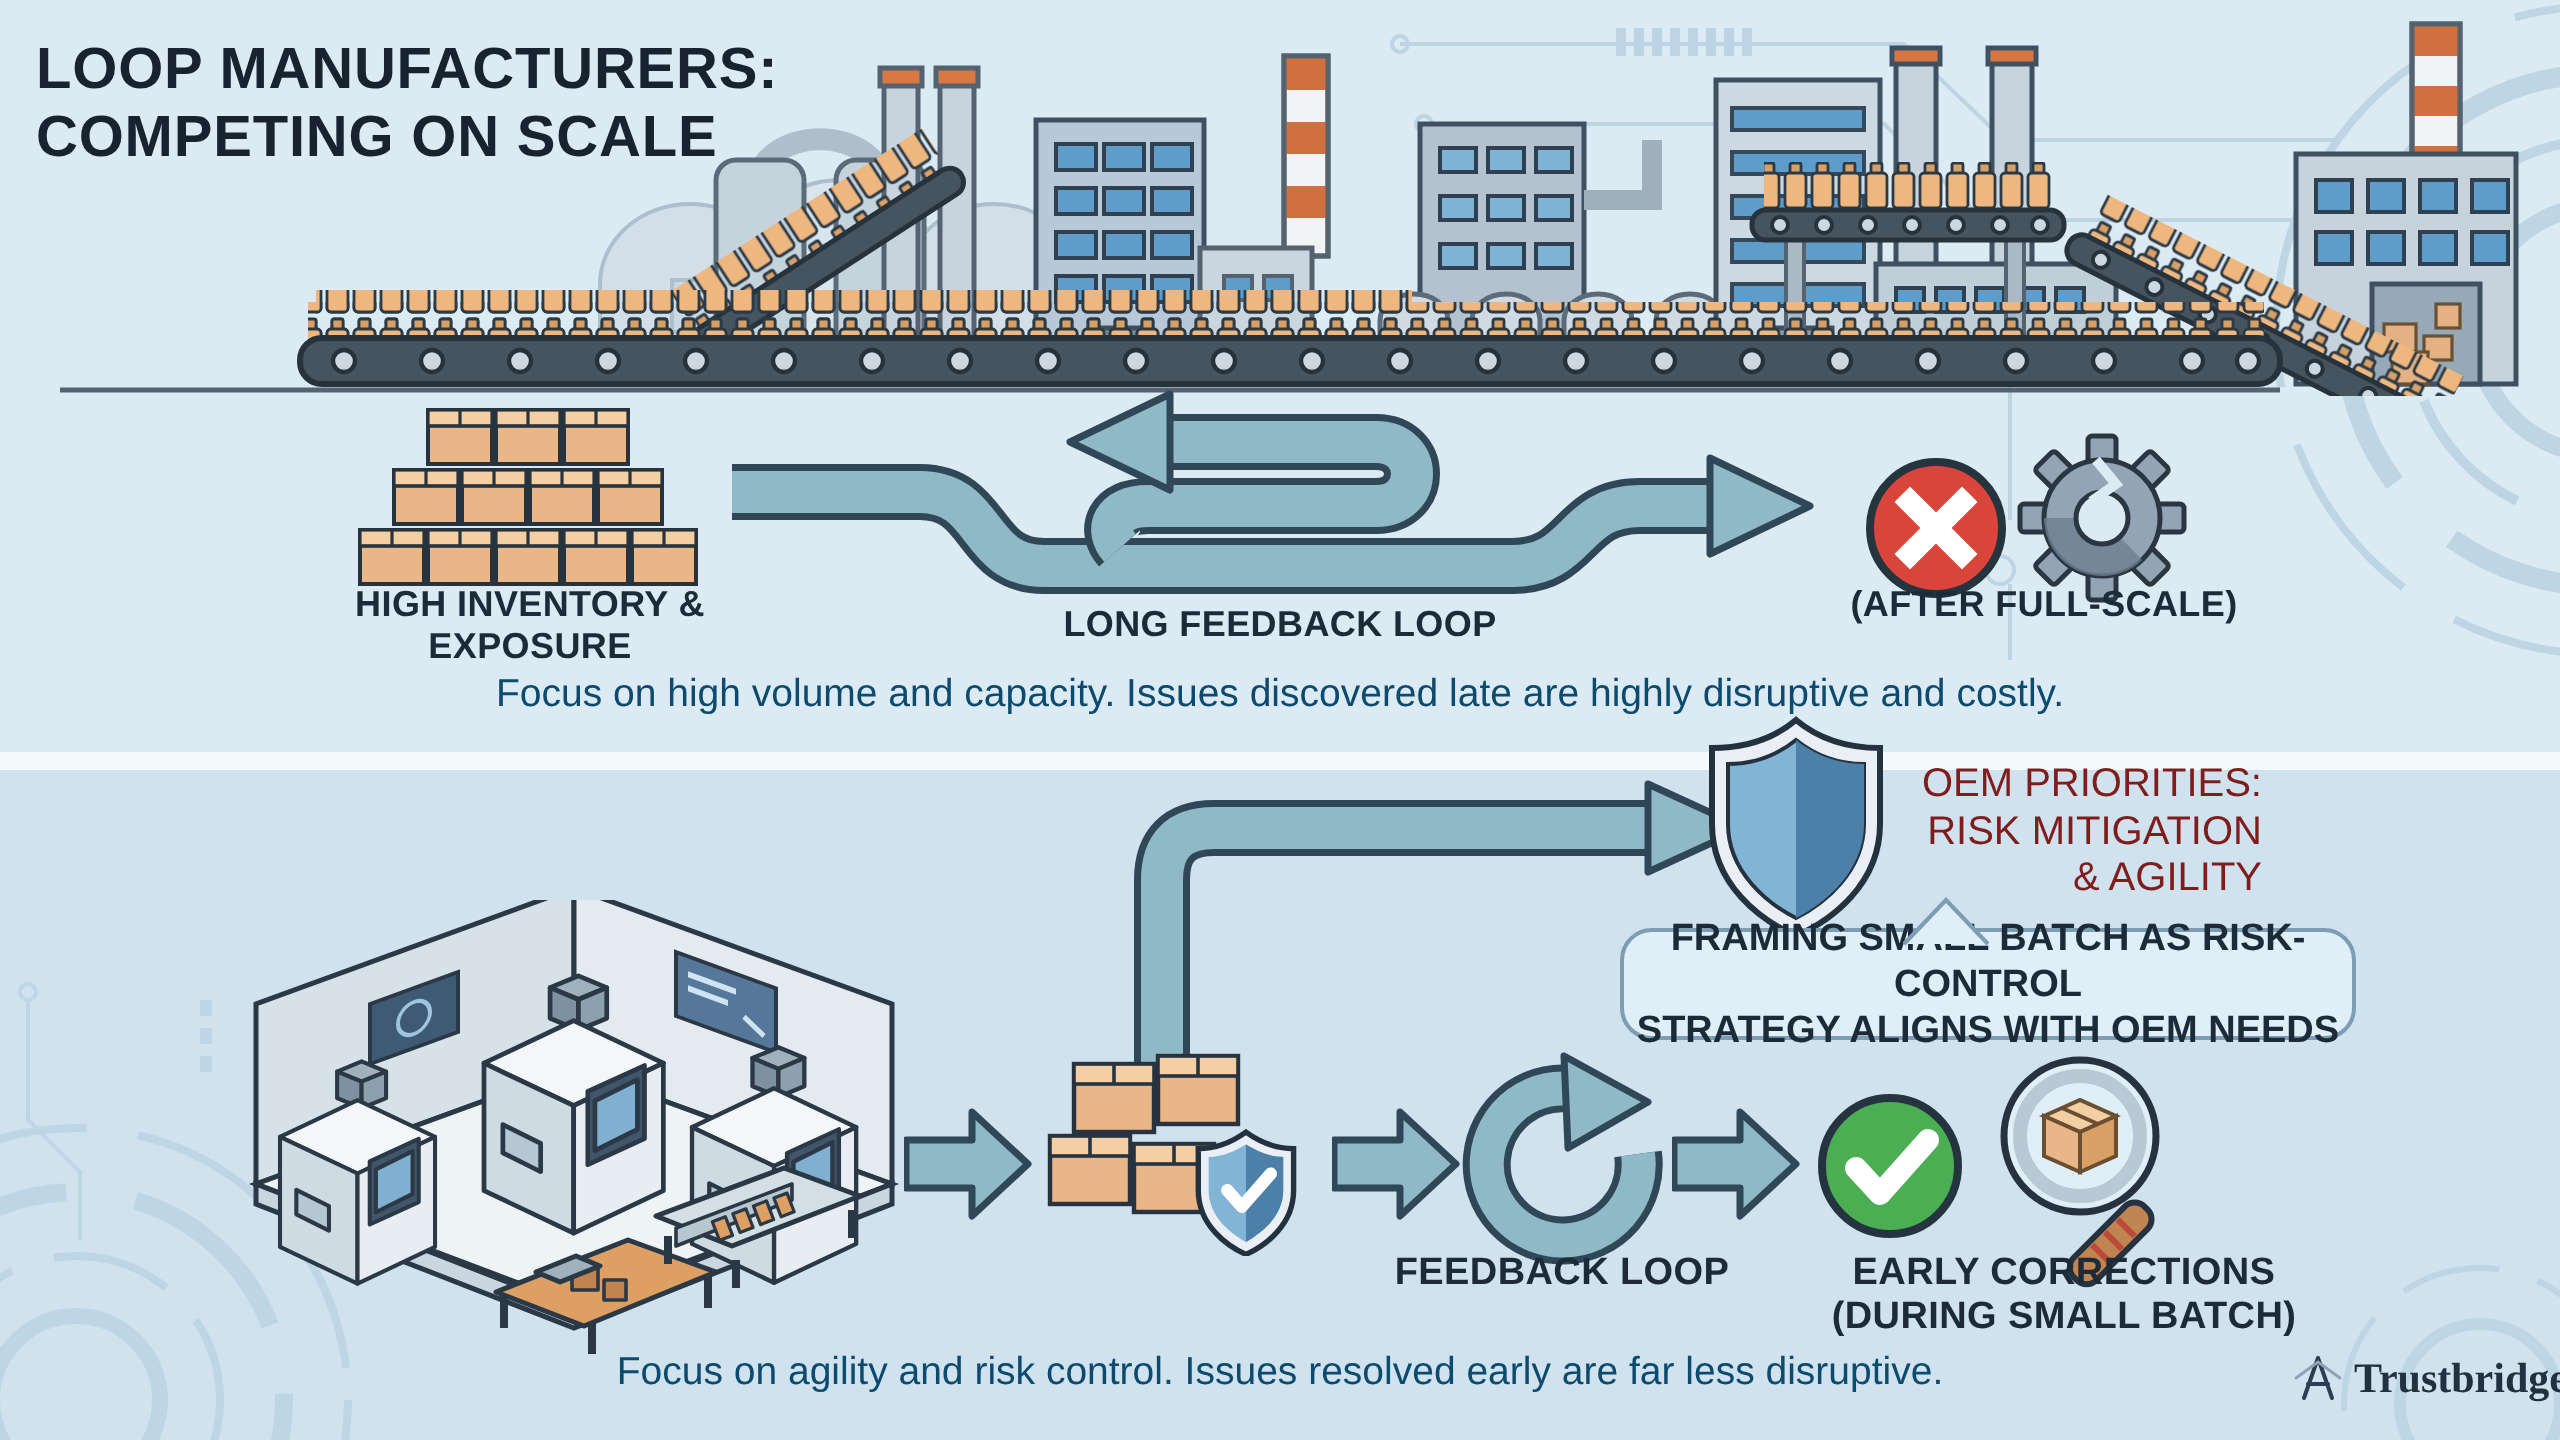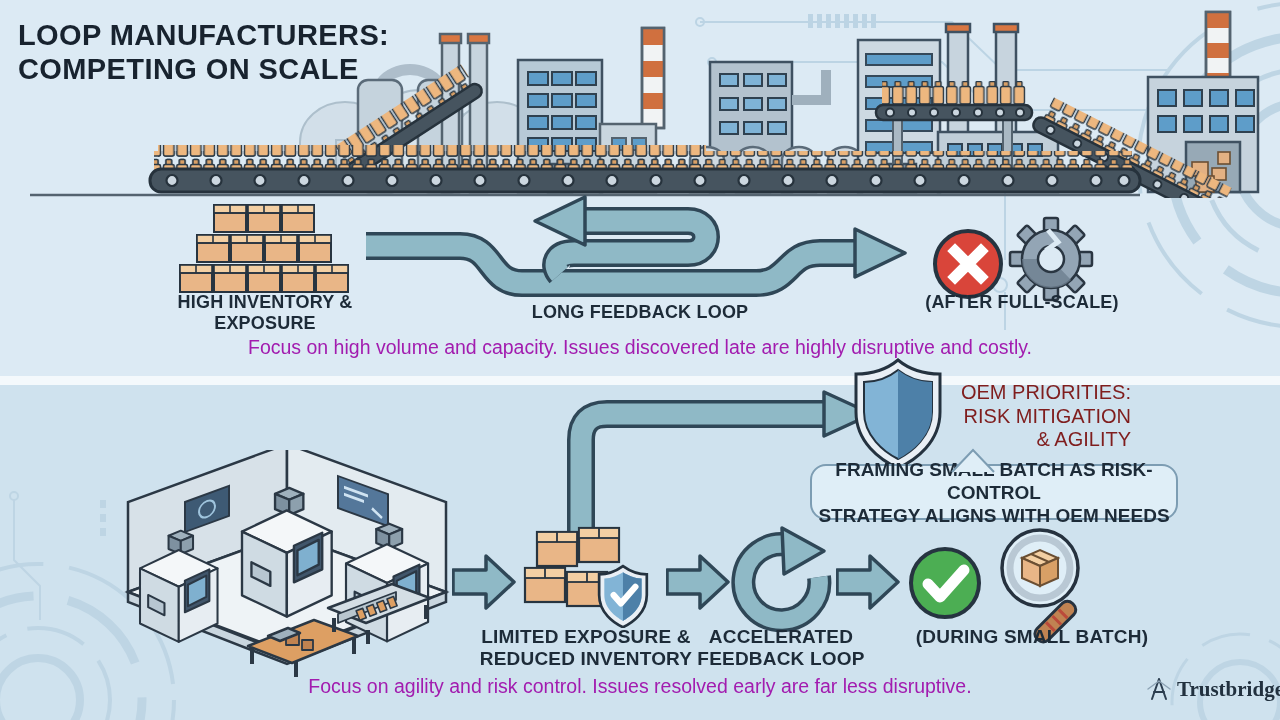--- a/index.html
+++ b/index.html
@@ -9,21 +9,21 @@
   .divider{position:absolute;left:0;top:376px;width:1280px;height:9px;background:#f4f9fc;}
   .abs{position:absolute;}
   .title-top{position:absolute;left:18px;top:18px;font-size:29px;line-height:34px;
     font-weight:800;color:#18232f;letter-spacing:.4px;}
   .title-bottom{position:absolute;left:88px;top:399px;width:494px;text-align:center;
     font-size:25px;line-height:29px;font-weight:800;color:#18232f;letter-spacing:.3px;}
   .lbl{position:absolute;text-align:center;font-weight:bold;color:#1d2b38;
     font-size:18px;line-height:21px;letter-spacing:.2px;}
   .lbl-b{font-size:19px;line-height:22px;}
   .cap{position:absolute;left:0;width:1280px;text-align:center;font-weight:500;
-    color:#a21caf;font-size:19.5px;}
+    color:#0c4a6e;font-size:19.5px;}
   .oem{position:absolute;left:945px;top:381px;width:186px;text-align:right;
     font-weight:400;color:#7f1d1d;font-size:20px;line-height:23.5px;}
   .callout{position:absolute;left:810px;top:464px;width:364px;height:52px;
     background:#dfeef7;border:2px solid #7d9db3;border-radius:16px;
     display:flex;align-items:center;justify-content:center;}
   .callout-text{text-align:center;font-weight:800;color:#1d2b38;font-size:19px;line-height:23px;}
   .brand{position:absolute;left:1146px;top:676px;display:flex;align-items:center;gap:5px;}
   .brand-name{font-family:"Liberation Serif","DejaVu Serif",serif;font-weight:bold;
     font-size:21px;color:#22313f;}
   svg{display:block;}
@@ -508,29 +508,25 @@
     <div>(AFTER FULL-SCALE)</div>
   </div>
   <div class="cap" style="top:336px">Focus on high volume and capacity. Issues discovered late are highly disruptive and costly.</div>
 
   <div class="oem">
     <div>OEM PRIORITIES:</div>
     <div>RISK MITIGATION</div>
     <div>&amp; AGILITY</div>
   </div>
 
-  <div class="lbl lbl-b" style="left:468px;top:626px;width:236px">
-    <div>LIMITED EXPOSURE &amp;</div>
-    <div>REDUCED INVENTORY</div>
-  </div>
   <div class="lbl lbl-b" style="left:666px;top:626px;width:230px">
-    <div>ACCELERATED</div>
     <div>FEEDBACK LOOP</div>
   </div>
   <div class="lbl lbl-b" style="left:910px;top:626px;width:244px">
+    <div>EARLY CORRECTIONS</div>
     <div>(DURING SMALL BATCH)</div>
   </div>
   <div class="cap" style="top:675px">Focus on agility and risk control. Issues resolved early are far less disruptive.</div>
 
   <div class="brand">
     <svg width="26" height="26" viewBox="0 0 26 26">
       <g stroke="#2c3e50" stroke-width="2" fill="none" stroke-linecap="round">
         <path d="M13,3 L6,23 M13,3 L20,23"></path>
         <path d="M13,5 L2,13 M13,5 L24,13" stroke-width="1.4" stroke="#8da3b5"></path>
         <path d="M8,16 H18"></path>

